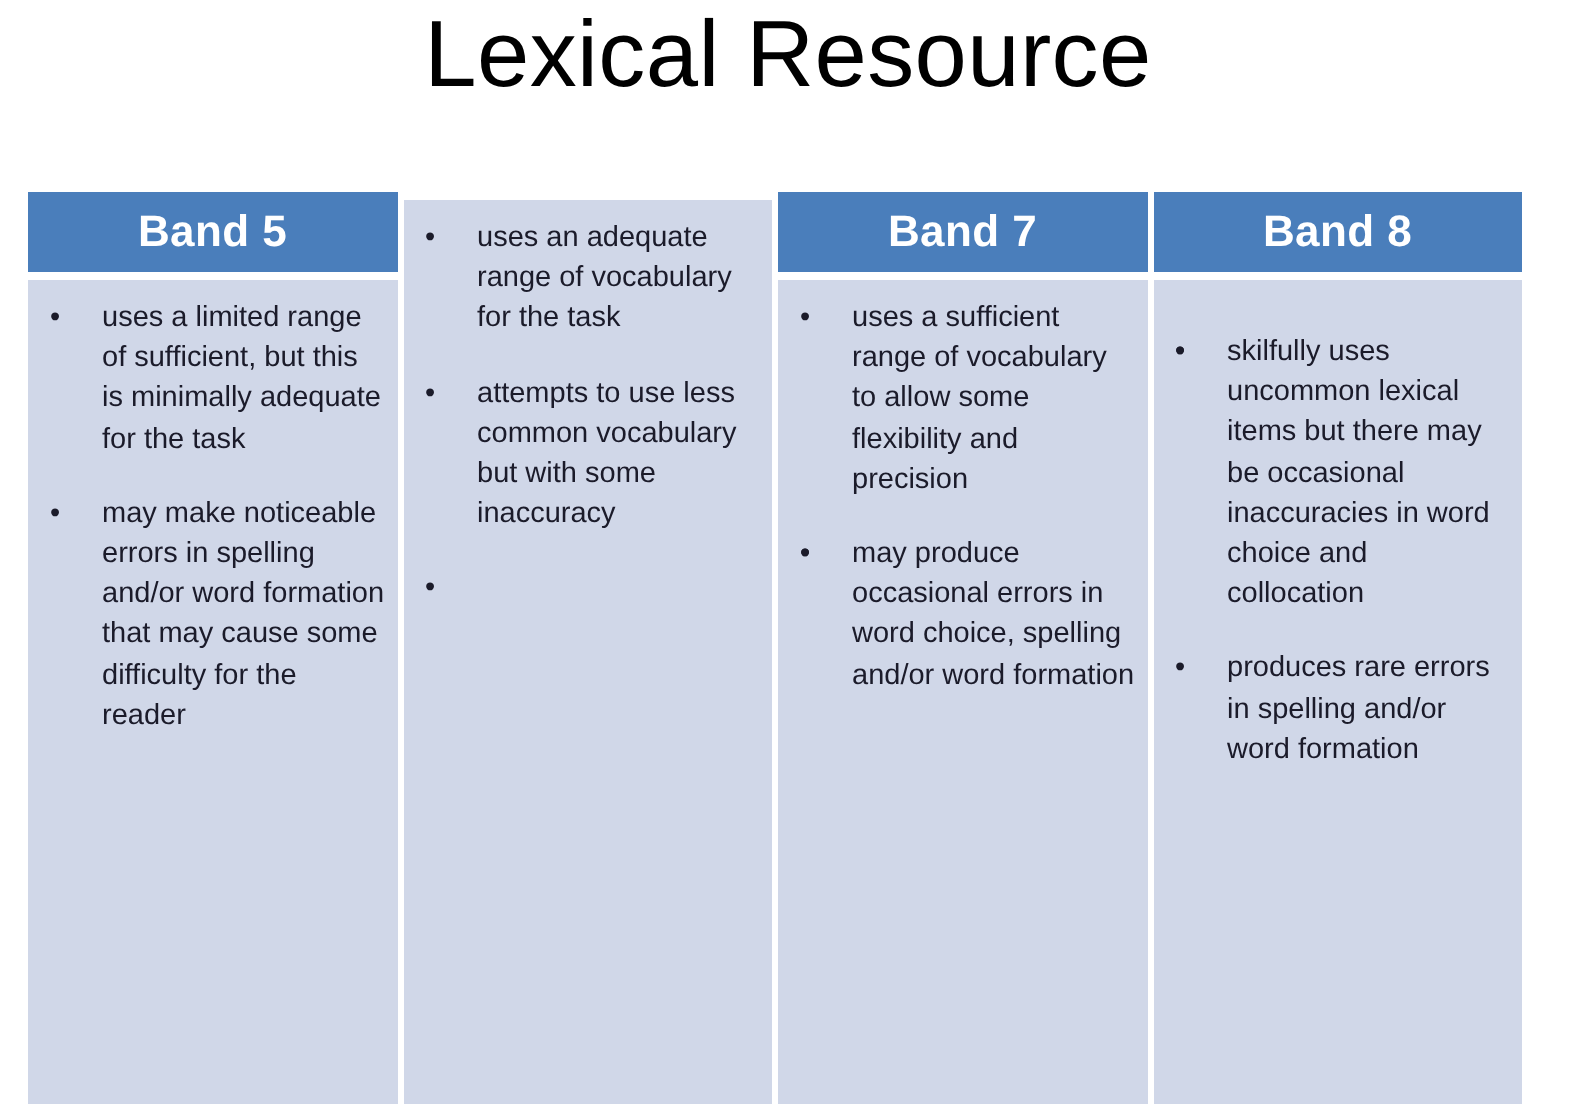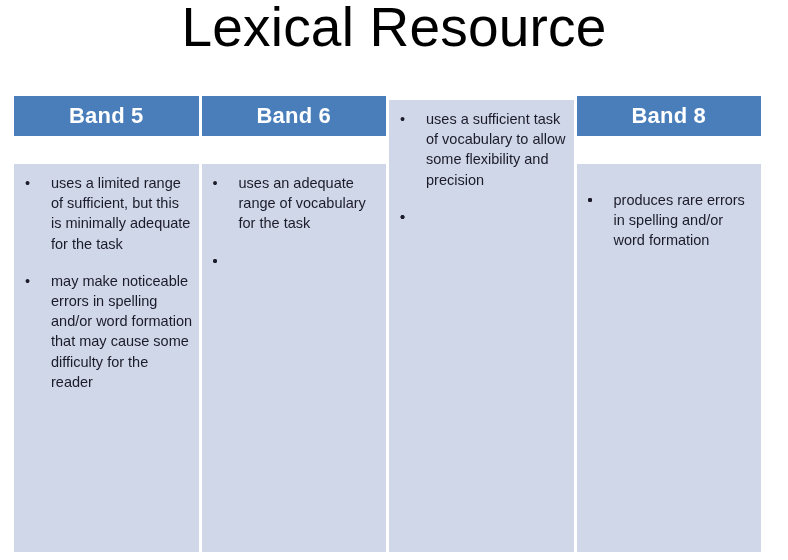--- a/index.html
+++ b/index.html
@@ -20,21 +20,21 @@
     height: 560px;
     background: #ffffff;
   }
 
   .slide-title {
     position: absolute;
     left: 0;
     top: 2px;
     width: 788px;
     text-align: center;
-    font-size: 55px;
+    font-size: 47px;
     line-height: 50px;
     font-weight: 400;
     color: #000000;
     letter-spacing: 0.2px;
     white-space: nowrap;
   }
 
   .band-table {
     position: absolute;
     left: 14px;
@@ -45,21 +45,20 @@
     flex-direction: row;
     background: #ffffff;
   }
 
   .band-col {
     flex: 1 1 0;
     display: flex;
     flex-direction: column;
     margin-right: 3px;
     min-width: 0;
-    gap: 24px;
   }
   .band-col:last-child {
     margin-right: 12px;
   }
 
   .band-head {
     height: 40px;
     background: #4a7ebb;
     color: #ffffff;
     font-size: 22px;
@@ -126,63 +125,66 @@
           </li>
           <li class="bullet-item">
             <span class="bullet-dot">•</span>
             <span>may make noticeable errors in spelling and/or word formation that may cause some difficulty for the reader</span>
           </li>
         </ul>
       </div>
     </div>
 
     <div class="band-col">
-      <div class="band-head">Band 6</div>
       <div class="band-body">
         <ul class="bullet-list">
           <li class="bullet-item">
             <span class="bullet-dot">•</span>
             <span>uses an adequate range of vocabulary for the task</span>
           </li>
           <li class="bullet-item">
             <span class="bullet-dot">•</span>
+            <span>attempts to use less common vocabulary but with some inaccuracy</span>
           </li>
           <li class="bullet-item">
             <span class="bullet-dot">•</span>
           </li>
         </ul>
       </div>
     </div>
 
     <div class="band-col">
+      <div class="band-head">Band 7</div>
       <div class="band-body">
         <ul class="bullet-list">
           <li class="bullet-item">
             <span class="bullet-dot">•</span>
-            <span>uses a sufficient task of vocabulary to allow some flexibility and precision</span>
+            <span>uses a sufficient range of vocabulary to allow some flexibility and precision</span>
           </li>
           <li class="bullet-item">
             <span class="bullet-dot">•</span>
           </li>
           <li class="bullet-item">
             <span class="bullet-dot">•</span>
+            <span>may produce occasional errors in word choice, spelling and/or word formation</span>
           </li>
         </ul>
       </div>
     </div>
 
     <div class="band-col">
       <div class="band-head">Band 8</div>
       <div class="band-body">
         <ul class="bullet-list">
           <li class="bullet-item">
             <span class="bullet-dot">•</span>
           </li>
           <li class="bullet-item">
             <span class="bullet-dot">•</span>
+            <span>skilfully uses uncommon lexical items but there may be occasional inaccuracies in word choice and collocation</span>
           </li>
           <li class="bullet-item">
             <span class="bullet-dot">•</span>
             <span>produces rare errors in spelling and/or word formation</span>
           </li>
         </ul>
       </div>
     </div>
 
   </div>

